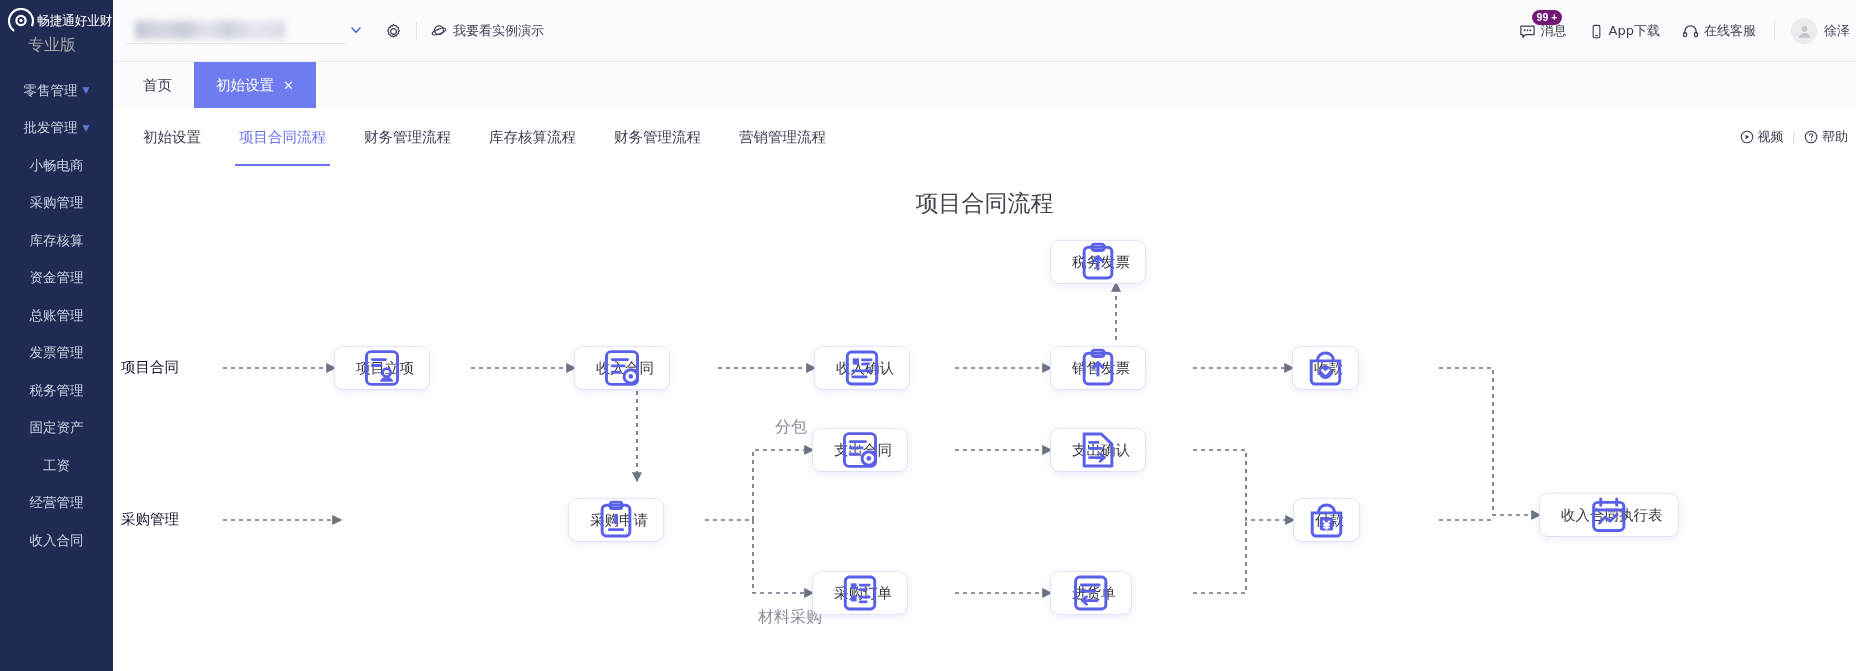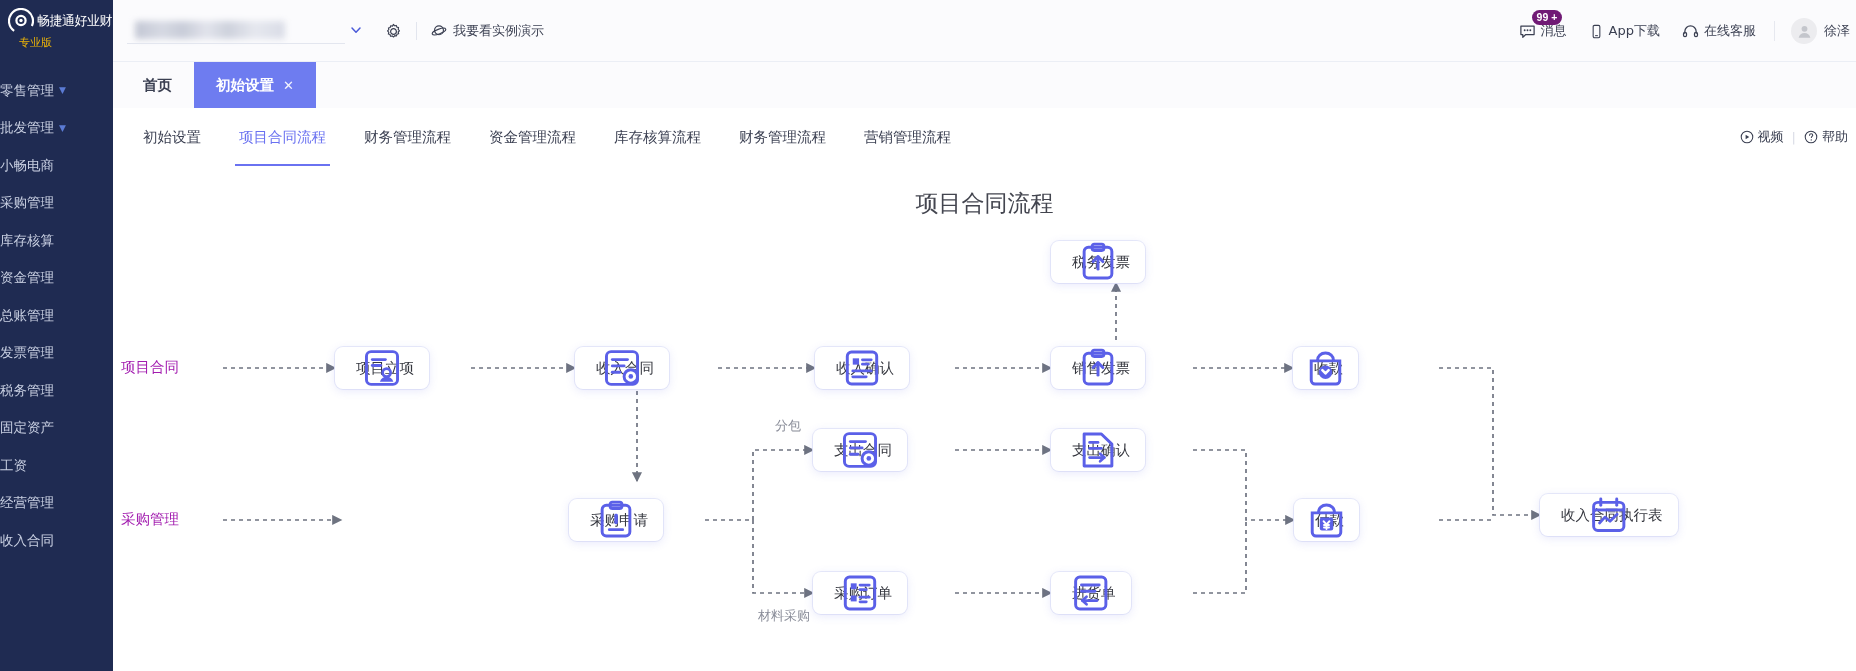--- a/index.html
+++ b/index.html
@@ -25,27 +25,27 @@
     position: relative;
   }
   .brand-row { display:flex; align-items:center; padding-left: 8px; }
   .brand-logo { width: 26px; height: 26px; flex:0 0 26px; }
   .brand-name {
     color: #ffffff; font-size: 13px; letter-spacing: -0.5px;
     margin-left: 3px; white-space: nowrap; overflow: hidden;
     font-family: "DejaVu Sans", sans-serif;
   }
   .brand-sub {
-    color: #eab308; font-size: 11px; padding-left: 19px; margin-top: 1px;
+    color: #a3a3a3; font-size: 16px; padding-left: 28px; margin-top: 1px;
     font-family: "DejaVu Sans", sans-serif;
   }
   .nav-list { margin-top: 10px; }
   .nav-item {
     height: 37.5px;
-    display: flex; align-items: center; 
+    display: flex; align-items: center; justify-content: center;
     color: #c9d0e2; font-size: 13.5px;
     cursor: pointer; position: relative;
     font-family: "DejaVu Sans", sans-serif;
     white-space: nowrap;
   }
   .nav-item .caret {
     margin-left: 5px; font-size: 9px; color: #5b7bd4; line-height:1;
   }
 
   
@@ -99,21 +99,20 @@
   
   .tabstrip {
     height: 46px; flex: 0 0 46px; display:flex; align-items:flex-end;
     background: #fbfbfd; padding-left: 8px; position:relative;
   }
   .browser-tab {
     height: 46px; min-width: 52px; padding: 0 22px;
     display:flex; align-items:center; justify-content:flex-start;
     font-size: 14.5px; color:#3a3f51; cursor:pointer;
     font-family:"DejaVu Sans", sans-serif;
-    font-weight:bold;
   }
   .browser-tab.active { background:#6e7cf0; color:#fff; }
   .browser-tab .x { margin-left: 9px; font-size: 13px; opacity:.92; }
 
   
   .content {
     flex: 1; background:#fff; margin: 0; position: relative; overflow:hidden;
   }
   .subtabs {
     height: 58px; display:flex; align-items:center; padding-left: 30px;
@@ -152,25 +151,25 @@
     padding: 0 15px 0 13px;
     height: 42px;
     cursor: pointer;
     white-space: nowrap;
     z-index: 3;
   }
   .node .nicon { margin-right: 8px; display:flex; align-items:center; flex:0 0 auto; }
   .node .nlabel { font-size: 14.5px; color:#35373f; font-family:"DejaVu Sans", sans-serif; }
 
   .rowlabel {
-    position:absolute; font-size: 14.5px; color:#a21caf;
+    position:absolute; font-size: 14.5px; color:#0f172a;
     font-family:"DejaVu Sans", sans-serif; z-index:3;
   }
   .edgelabel {
-    position:absolute; font-size: 13px; color:#8a8d99;
+    position:absolute; font-size: 16px; color:#8a8d99;
     font-family:"DejaVu Sans", sans-serif; z-index:3; white-space:nowrap;
   }
 </style>
 </head>
 <body>
 
 <div id="app">
 
   <aside class="sidebar">
     <div class="brand">
@@ -324,23 +323,20 @@
         <div class="subtab">
           <span>初始设置</span>
         </div>
         <div class="subtab active">
           <span>项目合同流程</span>
         </div>
         <div class="subtab">
           <span>财务管理流程</span>
         </div>
         <div class="subtab">
-          <span>资金管理流程</span>
-        </div>
-        <div class="subtab">
           <span>库存核算流程</span>
         </div>
         <div class="subtab">
           <span>财务管理流程</span>
         </div>
         <div class="subtab">
           <span>营销管理流程</span>
         </div>
 
         <div class="subtabs-right">

